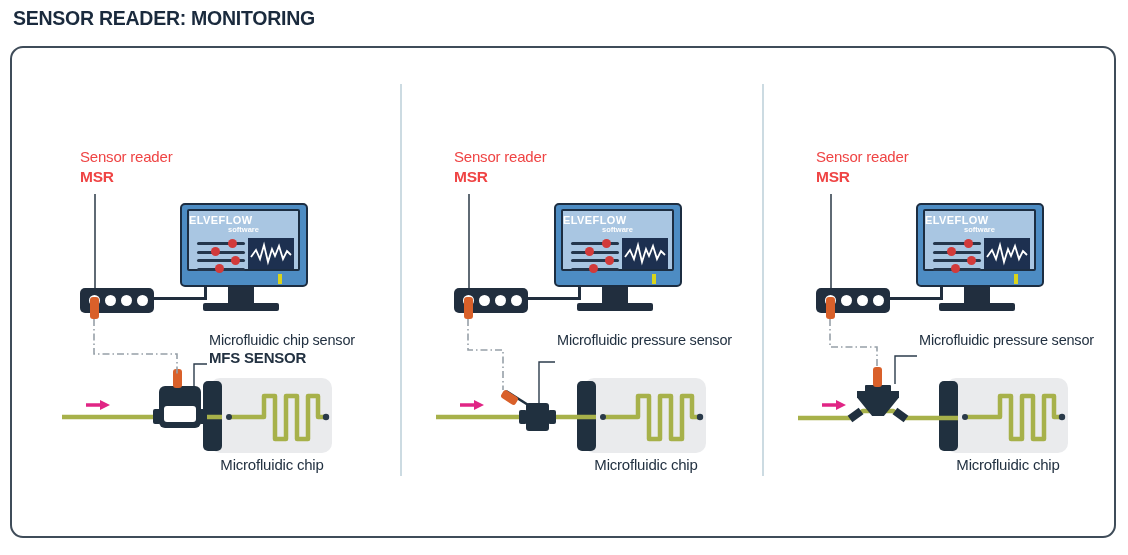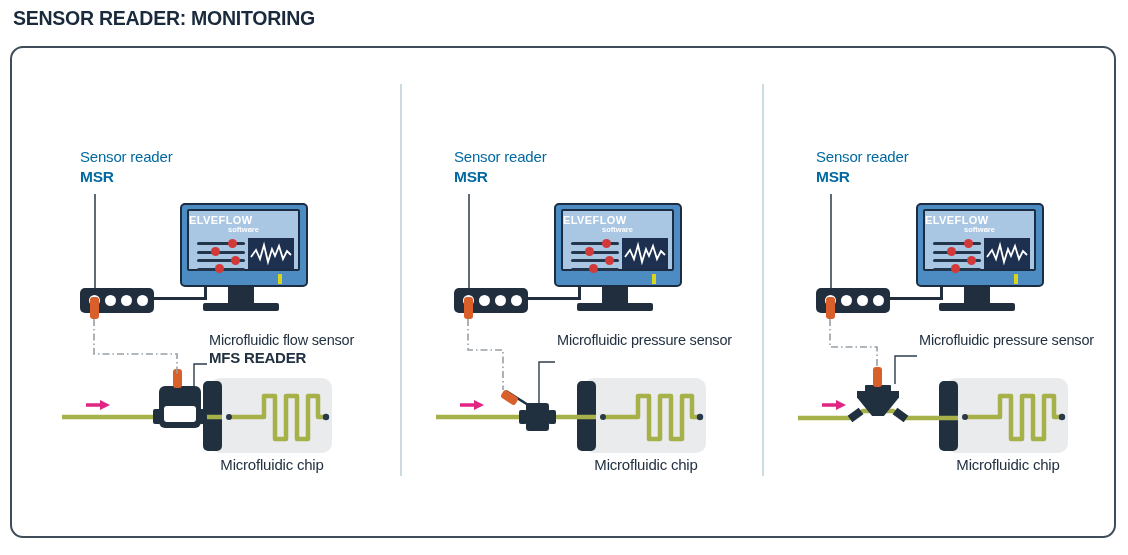--- a/index.html
+++ b/index.html
@@ -7,21 +7,21 @@
   .page-title{position:absolute;left:13px;top:6px;margin:0;font-size:21px;font-weight:bold;
     color:#1a2a3d;letter-spacing:-.3px;transform:scaleX(.93);transform-origin:left;white-space:nowrap;}
   .board{position:absolute;left:10px;top:46px;width:1102px;height:488px;border:2.5px solid #3f4c59;border-radius:13px;background:#fff;}
   .divider{position:absolute;top:36px;width:2px;height:392px;background:#ccdbe2;}
   .divider.d1{left:388px;} .divider.d2{left:750px;}
   .panel{position:absolute;top:0;height:488px;}
   .p1{left:0;width:388px;} .p2{left:388px;width:362px;} .p3{left:750px;width:352px;}
   .inner{position:absolute;top:0;left:0;width:362px;height:488px;}
   .p1 .inner{left:14px;}
   
-  .rlabel{position:absolute;left:54px;top:100px;color:#0369a1;line-height:1.25;}
+  .rlabel{position:absolute;left:54px;top:100px;color:#ef4444;line-height:1.25;}
   .rl1{font-size:15px;font-weight:500;letter-spacing:-.2px;}
   .rl2{font-size:15.5px;font-weight:bold;letter-spacing:-.2px;}
   .lline{position:absolute;left:68px;top:146px;width:1.5px;height:94px;background:#5f6a74;}
   
   .reader{position:absolute;left:54px;top:240px;width:74px;height:25px;background:#212e3e;border-radius:5px;
     display:flex;align-items:center;gap:5px;padding-left:9px;box-sizing:border-box;}
   .port{width:11px;height:11px;border-radius:50%;background:#fff;flex:0 0 auto;}
   .plug{position:absolute;background:#d9602a;border-radius:3px;}
   .rplug{left:64px;top:249px;width:9px;height:22px;}
   .connh{position:absolute;left:128px;top:249px;width:53px;height:2.5px;background:#212e3e;}
@@ -134,22 +134,22 @@
               <svg viewBox="0 0 46 31" width="46" height="31">
                 <polyline points="3,19 8,12 12,21 16,7 20,24 24,11 27,18 31,8 35,21 39,13 43,17" fill="none" stroke="#fff" stroke-width="1.8"></polyline>
               </svg>
             </div>
           </div>
           <div class="tick"></div>
         </div>
         <div class="neck"></div>
         <div class="mbase"></div>
         <div class="slabels lab-mfs">
-          <div class="sl1">Microfluidic flow sensor</div>
-          <div class="sl2">MFS READER</div>
+          <div class="sl1">Microfluidic chip sensor</div>
+          <div class="sl2">MFS SENSOR</div>
         </div>
         <div class="chiplabel">Microfluidic chip</div>
       </div>
     </section>
 
     <section class="panel p2">
       <div class="inner">
         <div class="chip-body"></div>
         <div class="chip-bar"></div>
         <svg class="flow" viewBox="0 0 362 488">

